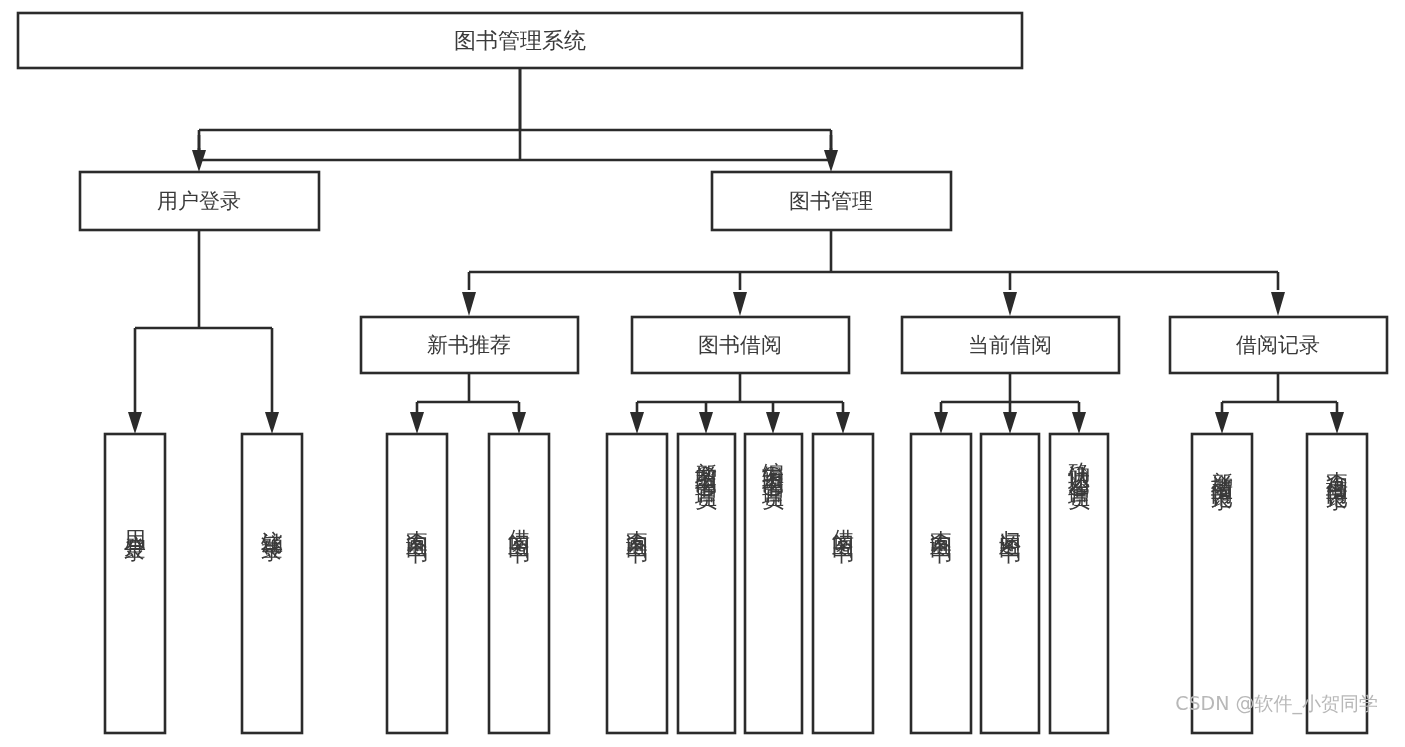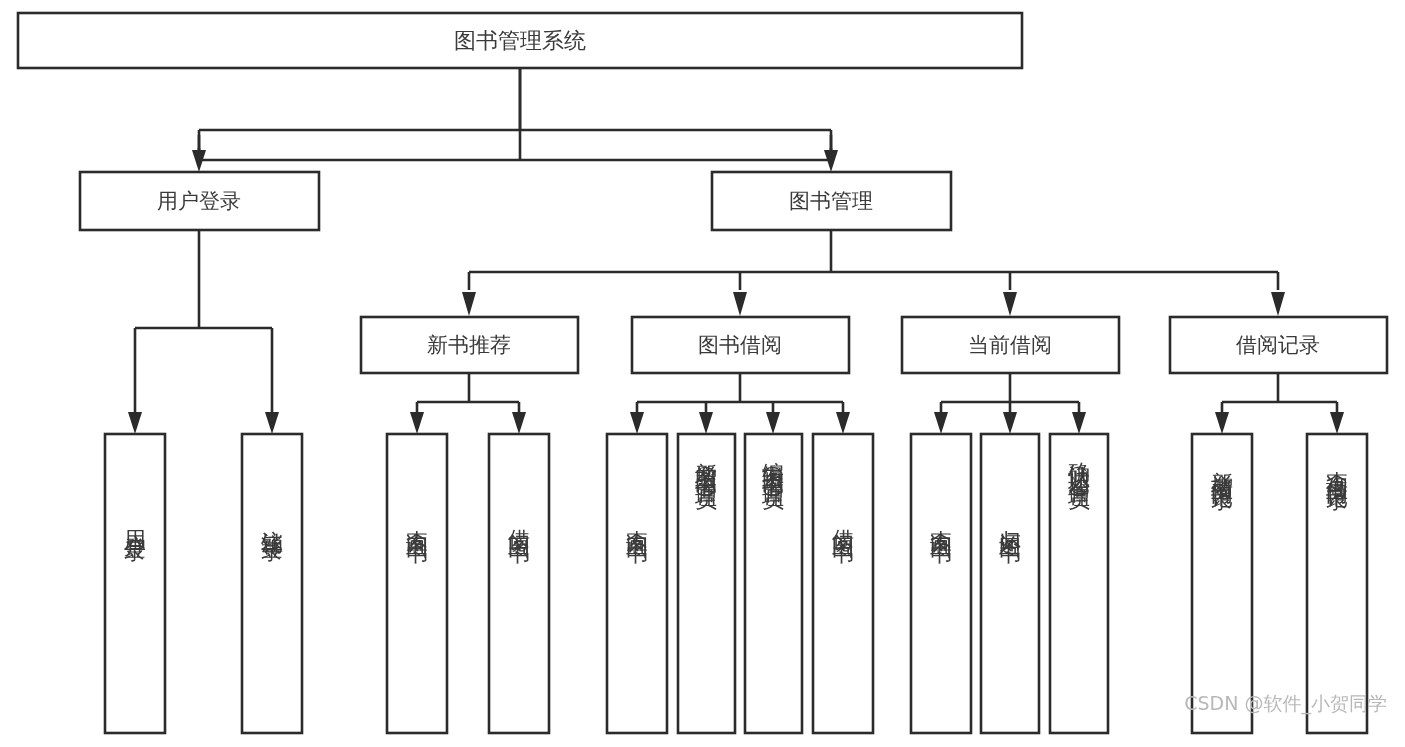--- a/index.html
+++ b/index.html
@@ -63,21 +63,21 @@
     line-height: 1.08;
     color: #3a3a3a;
     letter-spacing: 4px;
     text-align: center;
     white-space: nowrap;
     transform: translateX(-50%);
     pointer-events: none;
   }
   .watermark {
     position: absolute;
-    right: 18px;
+    right: 27px;
     bottom: 6px;
     font-family: "DejaVu Sans", "Liberation Sans", sans-serif;
     font-size: 19px;
     color: #b8b8b8;
     white-space: nowrap;
     text-align: right;
   }
 </style>
 </head>
 <body>

